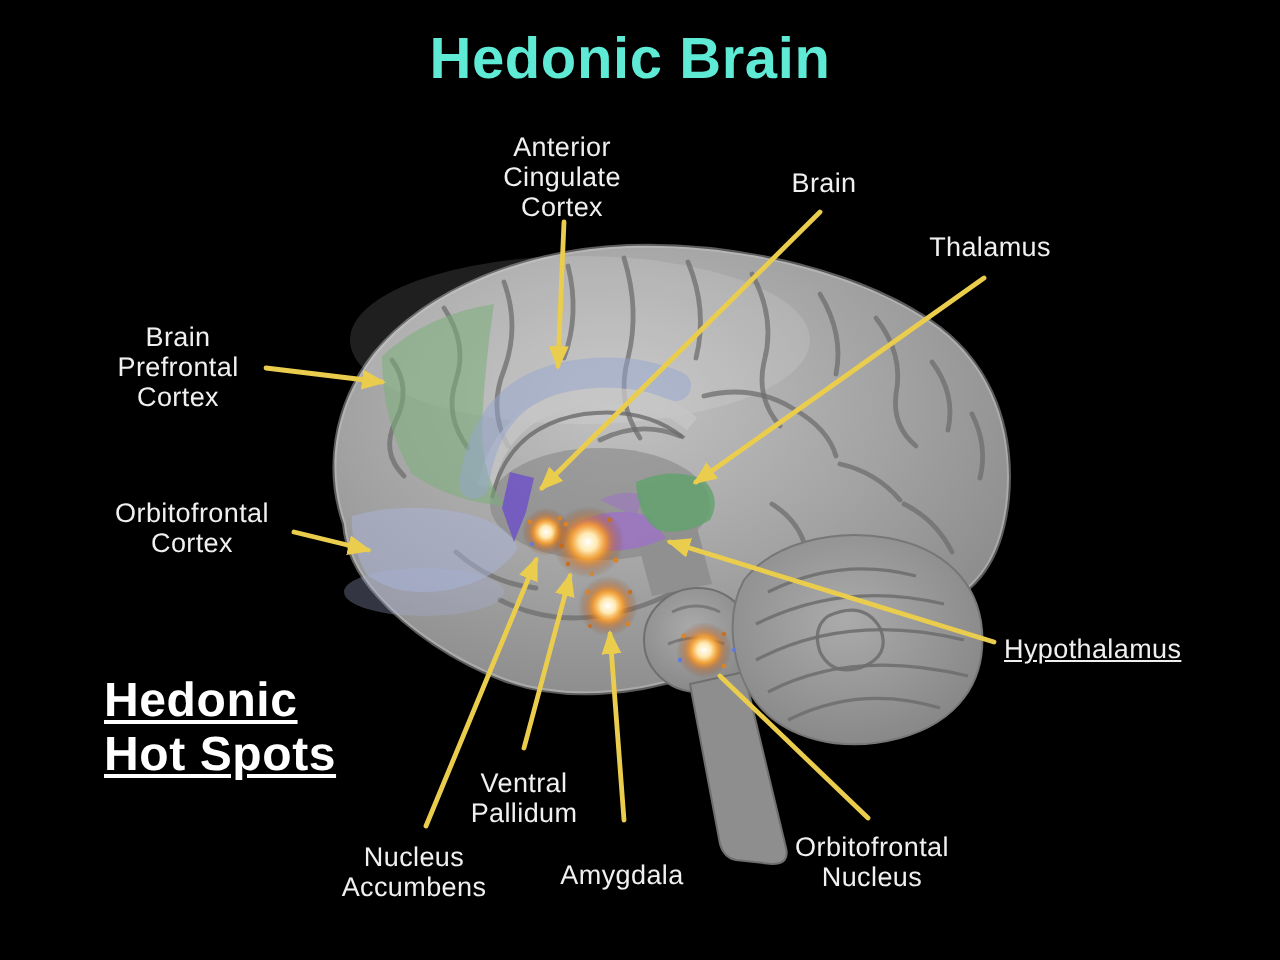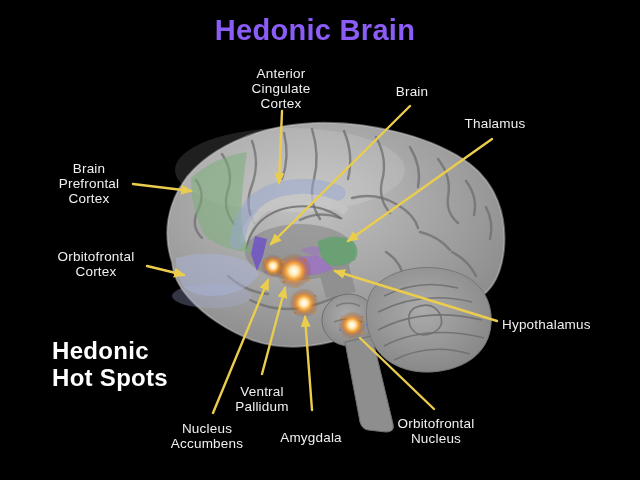--- a/index.html
+++ b/index.html
@@ -11,30 +11,31 @@
     background:var(--background);
     font-family:"Liberation Sans", sans-serif;
   }
   svg{position:absolute;left:0;top:0;}
   .lbl{
     position:absolute; color:var(--text);
     font:13.5px/15px "Liberation Sans", sans-serif;
     text-align:center; white-space:pre-line; transform:translateX(-50%);
     letter-spacing:.2px; text-shadow:0 1px 2px rgba(0,0,0,.9);
   }
-  .lbl.left{transform:none; text-align:center;}
+  .lbl.left{transform:none; text-align:center;text-decoration:underline;}
   #page-title{
     position:absolute; left:315px; top:13px; transform:translateX(-50%);
-    color:#8b5cf6; font:bold 29px/34px "Liberation Sans", sans-serif;
+    color:#5eead4; font:bold 29px/34px "Liberation Sans", sans-serif;
     white-space:nowrap; letter-spacing:.3px;
   }
   #hotspots-heading{
     position:absolute; left:52px; top:337px; color:#fff;
     font:bold 24px/27px "Liberation Sans", sans-serif; white-space:pre-line;
     letter-spacing:.3px;
+    text-decoration:underline;
   }
   .arrow{stroke:var(--pointer-yellow); stroke-width:2.4; fill:none; stroke-linecap:round;}
   #arw path{fill:var(--pointer-yellow);}
   .sulci path{stroke:#6e6e6e; stroke-width:2.4; fill:none; opacity:.75; stroke-linecap:round;}
   .folia path{stroke:#6f6f6f; stroke-width:1.6; fill:none; opacity:.9;}
 </style>
 </head>
 <body>
 
 <div id="stage">

